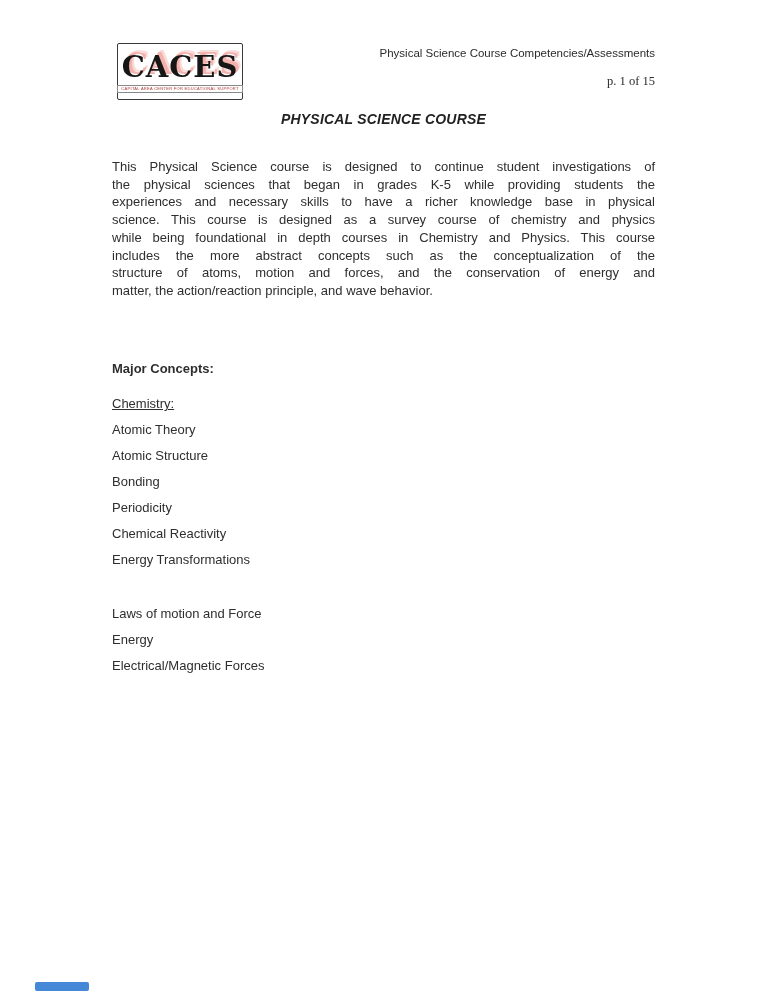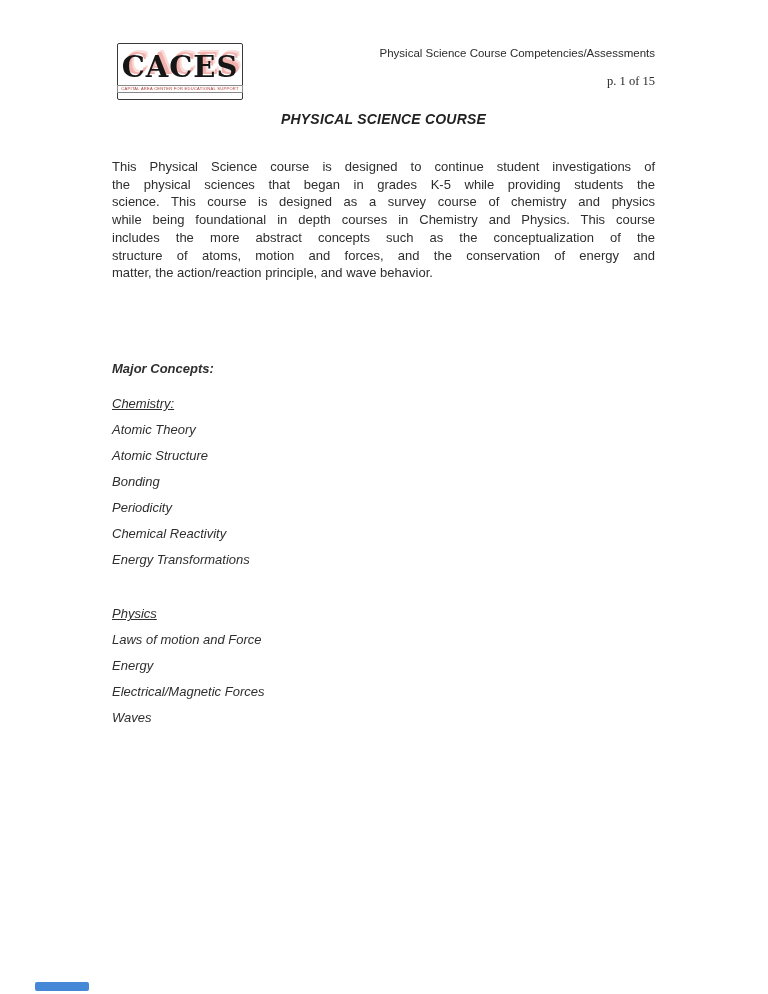--- a/index.html
+++ b/index.html
@@ -107,21 +107,20 @@
     text-align-last: left;
   }
 
   
   .concepts {
     position: absolute;
     top: 360px;
     left: 112px;
     width: 543px;
     font-size: 13px;
-    font-style: italic;
   }
   .mc-heading {
     font-weight: bold;
     height: 17px;
     line-height: 17px;
     margin-bottom: 18px;
   }
   .section-heading {
     text-decoration: underline;
     height: 26px;
@@ -159,20 +158,21 @@
   <div class="header-right">
     <div class="header-doc-type">Physical Science Course Competencies/Assessments</div>
     <div class="page-number">p. 1 of 15</div>
   </div>
 
   <div class="doc-title">PHYSICAL SCIENCE COURSE</div>
 
   <div class="intro">
       <div class="p-line">This Physical Science course is designed to continue student investigations of</div>
       <div class="p-line">the physical sciences that began in grades K-5 while providing students the</div>
+      <div class="p-line">experiences and necessary skills to have a richer knowledge base in physical</div>
       <div class="p-line">science.  This course is designed as a survey course of chemistry and physics</div>
       <div class="p-line">while being foundational in depth courses in Chemistry and Physics.  This course</div>
       <div class="p-line">includes the more abstract concepts such as the conceptualization of the</div>
       <div class="p-line">structure of atoms, motion and forces, and the conservation of energy and</div>
       <div class="p-line">matter, the action/reaction principle, and wave behavior.</div>
     </div>
 
   <div class="concepts">
     <div class="mc-heading">Major Concepts:</div>
 
@@ -182,25 +182,23 @@
           <div class="concept-line">Atomic Theory</div>
           <div class="concept-line">Atomic Structure</div>
           <div class="concept-line">Bonding</div>
           <div class="concept-line">Periodicity</div>
           <div class="concept-line">Chemical Reactivity</div>
           <div class="concept-line">Energy Transformations</div>
         </div>
     </div>
 
     <div class="physics-block">
-      <div class="section-heading">Physics</div>
       <div>
           <div class="concept-line">Laws of motion and Force</div>
           <div class="concept-line">Energy</div>
           <div class="concept-line">Electrical/Magnetic Forces</div>
-          <div class="concept-line">Waves</div>
         </div>
     </div>
   </div>
 
   <div class="scroll-progress"></div>
 
 </div>
 
 </body></html>

